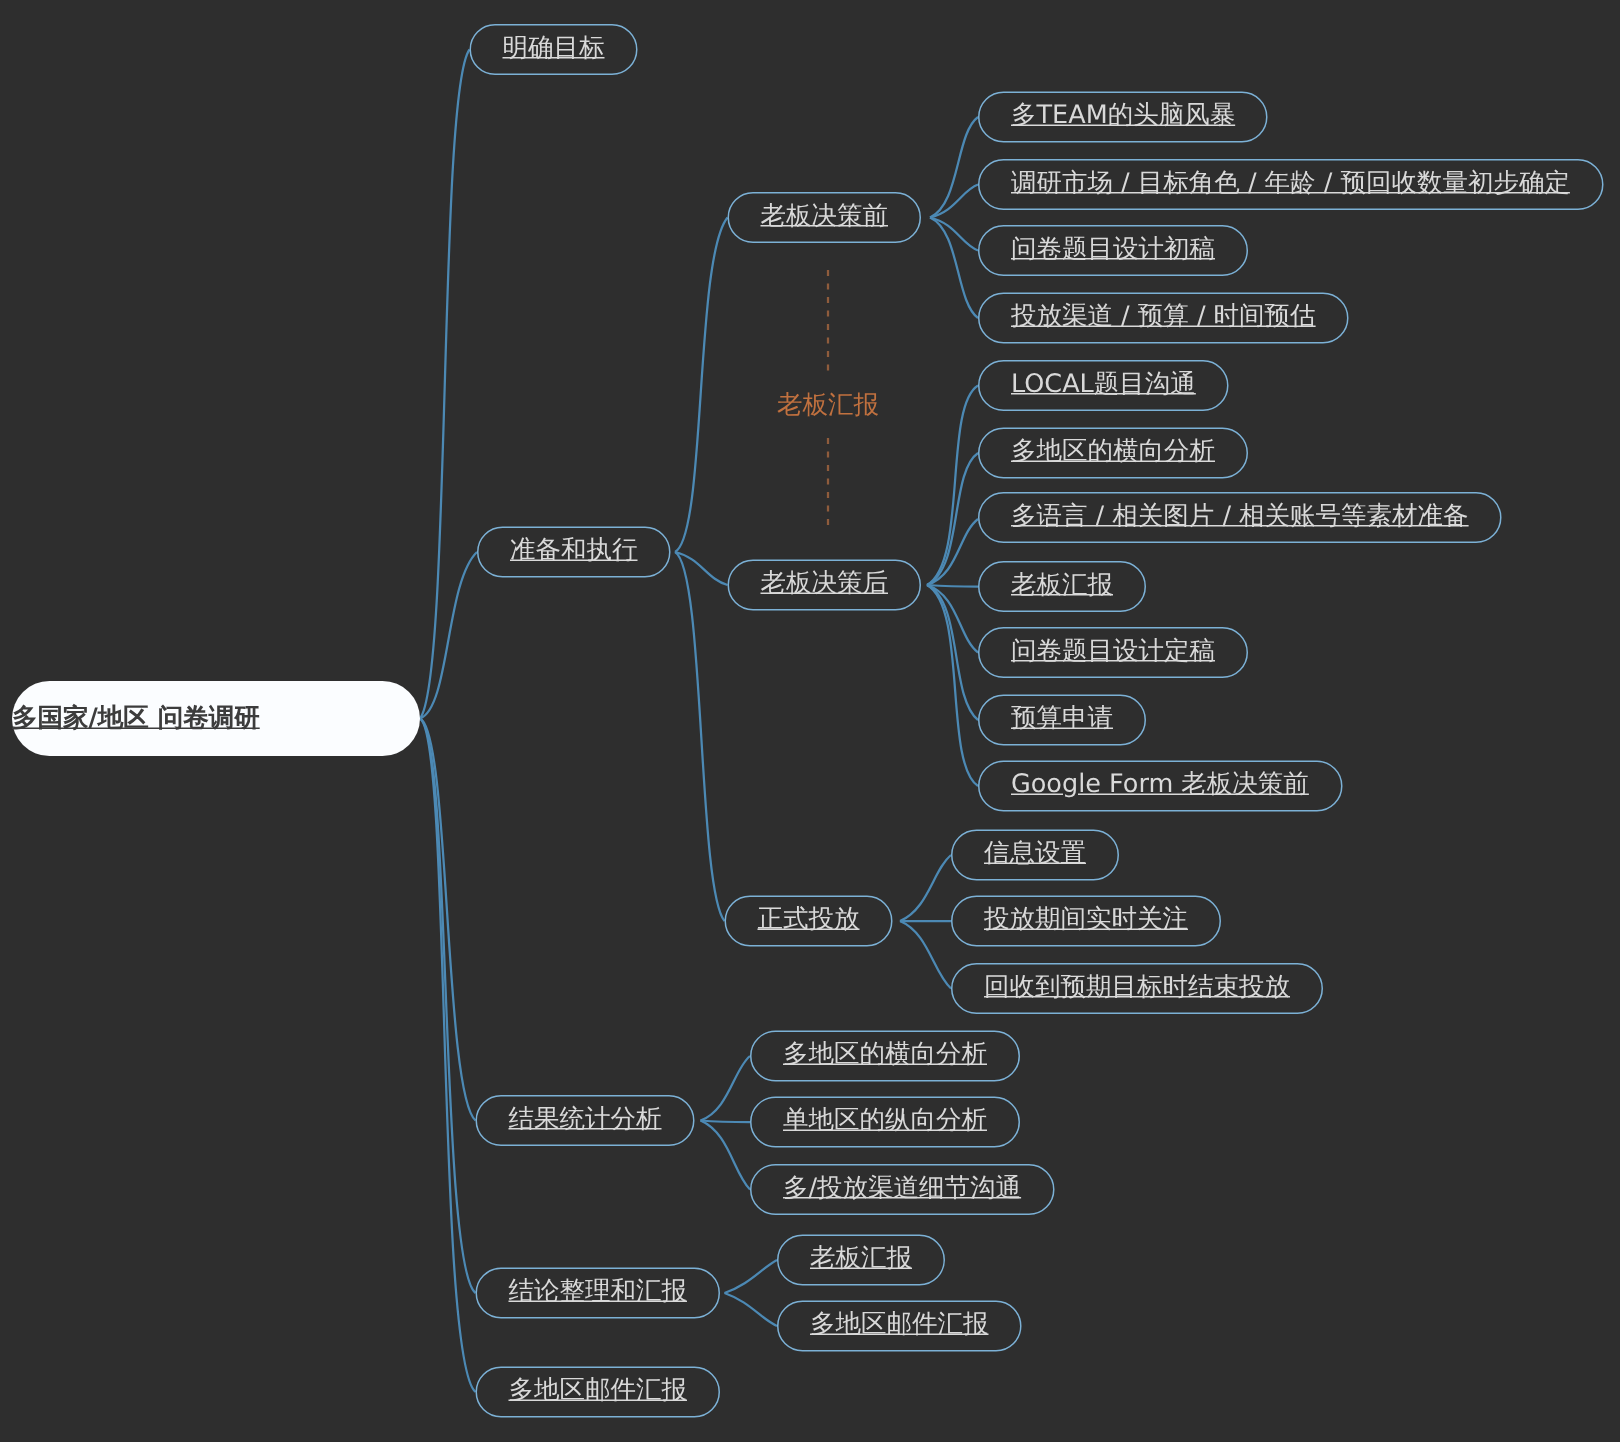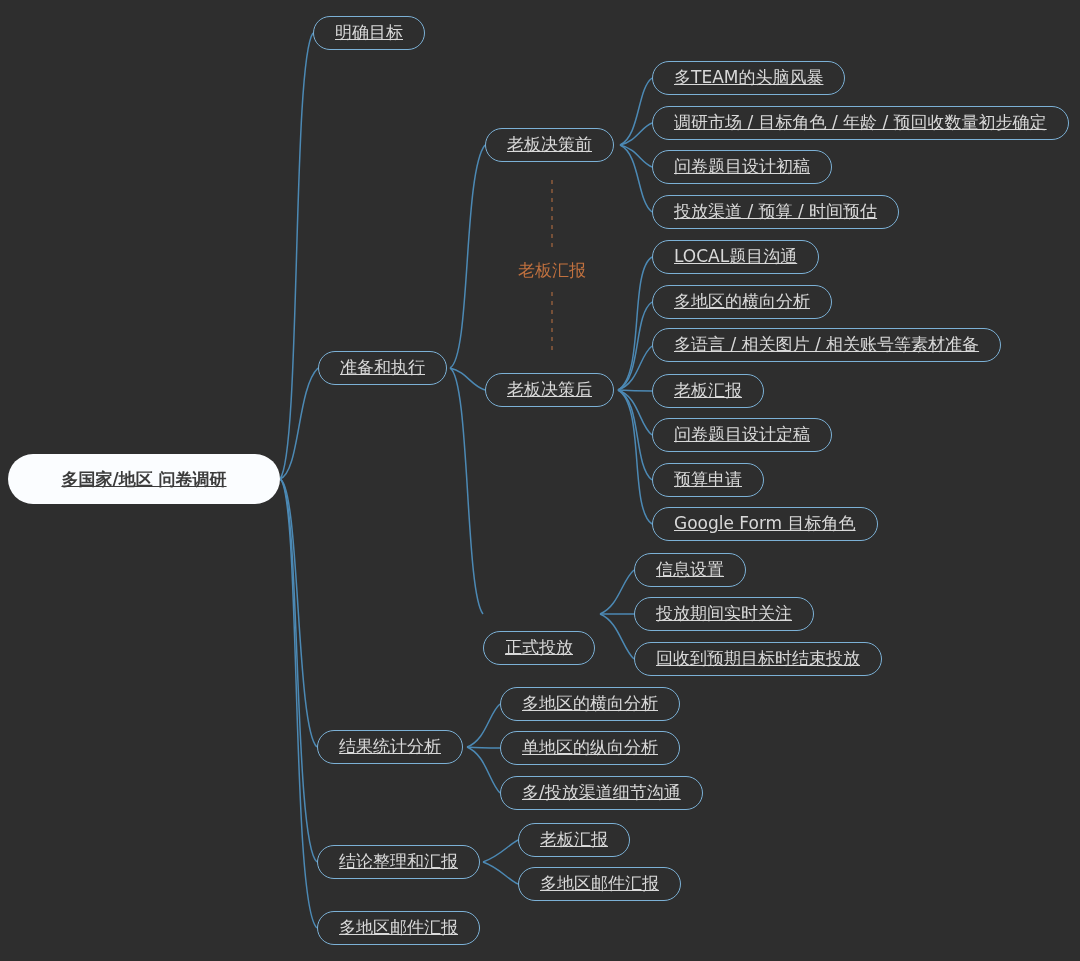--- a/index.html
+++ b/index.html
@@ -7,21 +7,21 @@
     position:relative;width:1080px;height:961px;background:#2e2e2e;
     font-family:"DejaVu Sans","Liberation Sans",sans-serif;overflow:hidden;
   }
   .links{position:absolute;left:0;top:0;width:1080px;height:961px;}
   .n{
     position:absolute;box-sizing:border-box;height:34px;line-height:31px;
     padding:0 21px;border:1.5px solid #7cb1d6;border-radius:18px;
     color:#d9d9d9;font-size:17px;white-space:nowrap;background:#2e2e2e;text-decoration:underline;
   }
   .root{
-    height:50px;line-height:50px;width:272px;text-align:center;padding:0;
+    height:50px;line-height:50px;width:272px;text-align:left;padding:0;
     background:#fbfdff;border:none;border-radius:25px;color:#3c3c3c;
     font-weight:600;font-size:17px;
   }
   .annotation{
     position:absolute;color:#c1713f;font-size:17px;line-height:20px;
     white-space:nowrap;
   }
 </style>
 </head>
 <body>
@@ -87,23 +87,23 @@
 
   <div class="annotation" style="left:518px;top:260px">老板汇报</div>
 
   <div class="n" style="left:485px;top:373px">老板决策后</div>
   <div class="n" style="left:652px;top:240px">LOCAL题目沟通</div>
   <div class="n" style="left:652px;top:285px">多地区的横向分析</div>
   <div class="n" style="left:652px;top:328px">多语言 / 相关图片 / 相关账号等素材准备</div>
   <div class="n" style="left:652px;top:374px">老板汇报</div>
   <div class="n" style="left:652px;top:418px">问卷题目设计定稿</div>
   <div class="n" style="left:652px;top:463px">预算申请</div>
-  <div class="n" style="left:652px;top:507px">Google Form 目标角色</div>
+  <div class="n" style="left:652px;top:507px">Google Form 老板决策前</div>
 
-  <div class="n" style="left:483px;top:631px">正式投放</div>
+  <div class="n" style="left:483px;top:597px">正式投放</div>
   <div class="n" style="left:634px;top:553px">信息设置</div>
   <div class="n" style="left:634px;top:642px">回收到预期目标时结束投放</div>
   <div class="n" style="left:634px;top:597px">投放期间实时关注</div>
 
   <div class="n" style="left:500px;top:687px">多地区的横向分析</div>
   <div class="n" style="left:500px;top:731px">单地区的纵向分析</div>
   <div class="n" style="left:500px;top:776px">多/投放渠道细节沟通</div>
 
   <div class="n" style="left:518px;top:823px">老板汇报</div>
   <div class="n" style="left:518px;top:867px">多地区邮件汇报</div>

